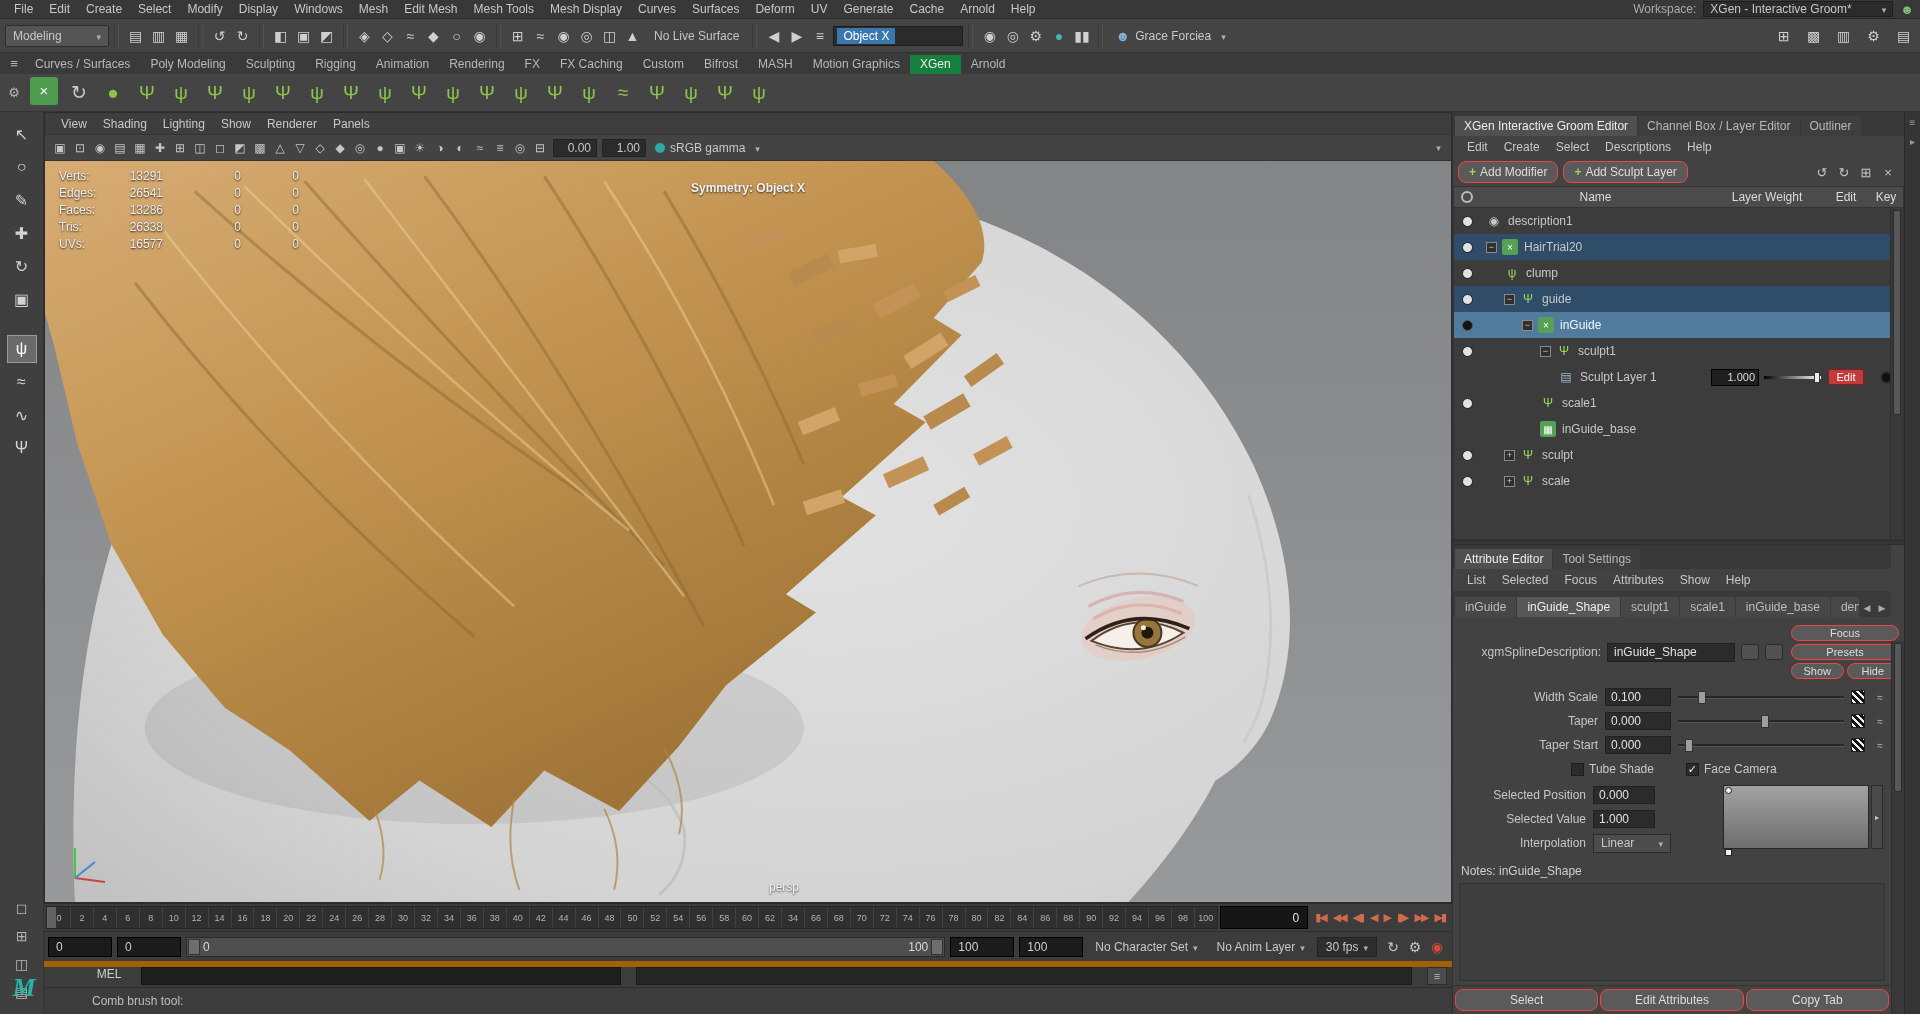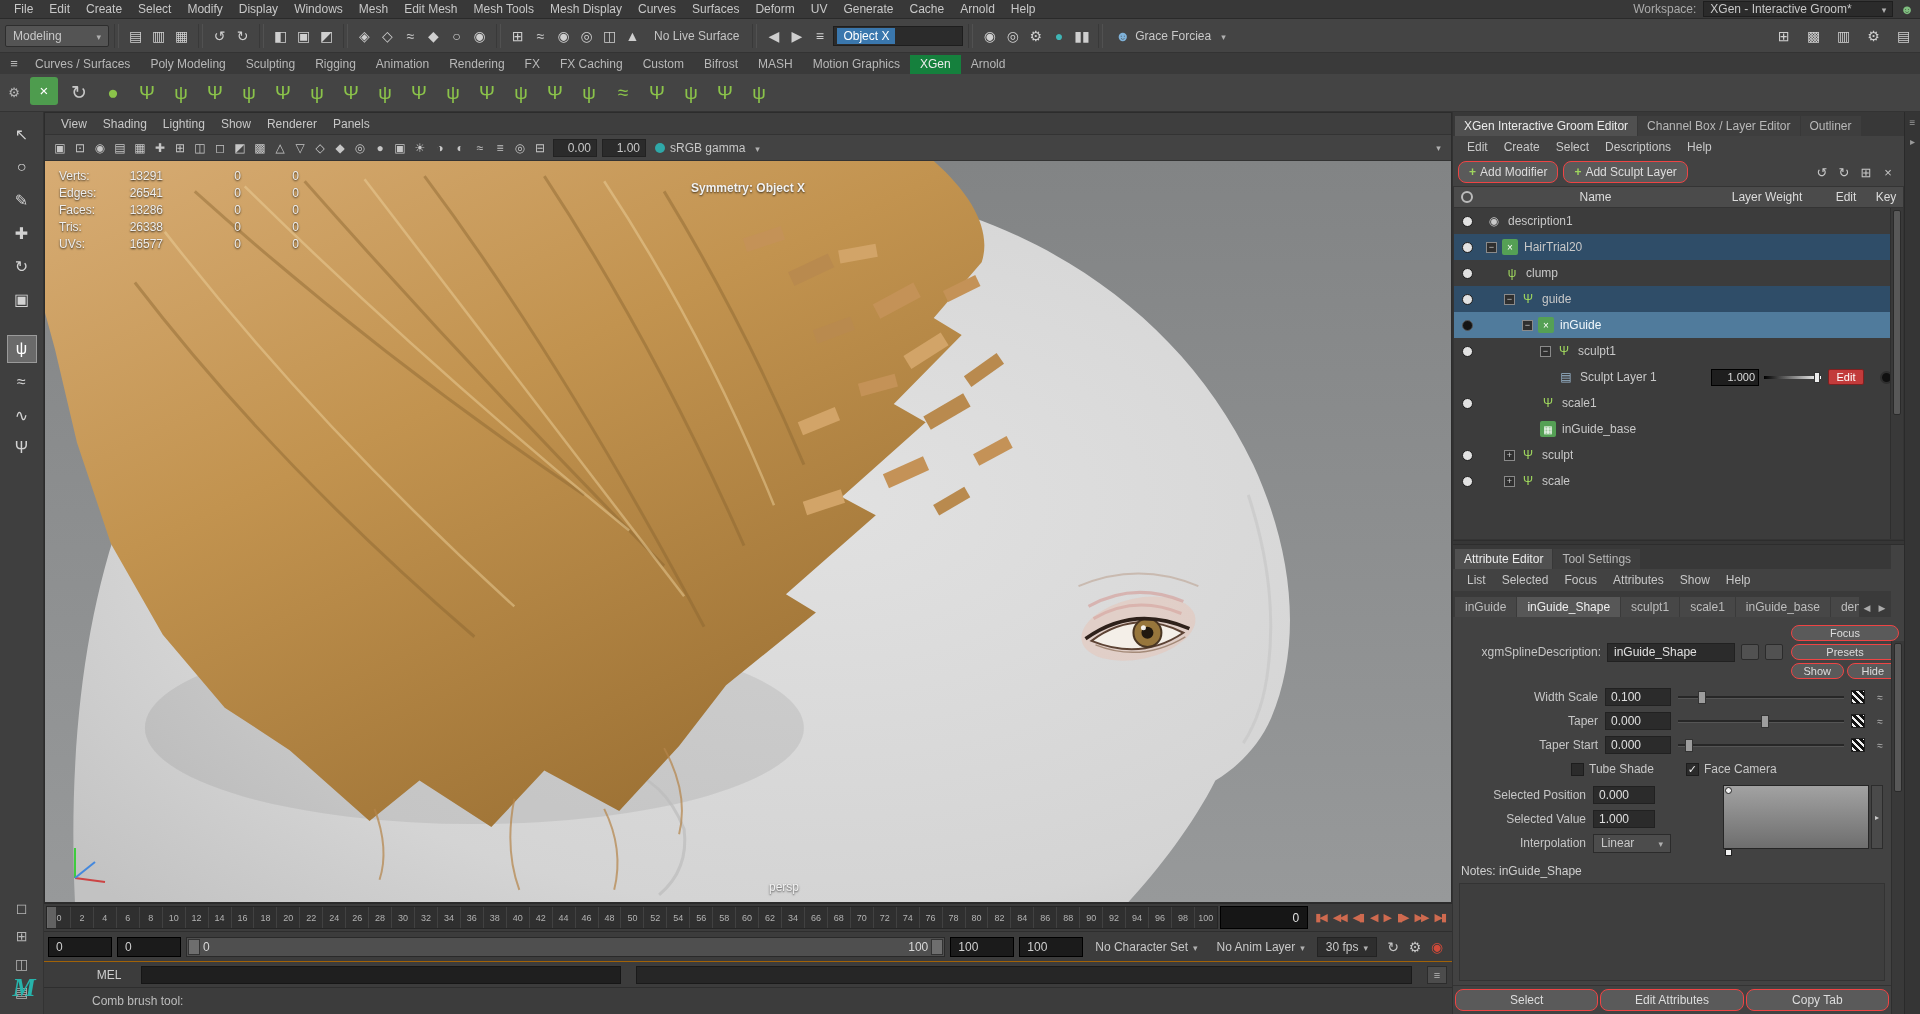--- a/index.html
+++ b/index.html
@@ -86,21 +86,21 @@
   .rb-field { width:64px; height:20px; background:#1b1b1b; border:1px solid #000; display:flex; align-items:center; padding:0 7px; color:#cfcfcf; }
   .rb-bar { flex:1; height:20px; background:#4f4f4f; border:1px solid #2a2a2a; position:relative; display:flex; align-items:center; justify-content:space-between; padding:0 16px; color:#d8d8d8; }
   .rb-bar::before, .rb-bar::after { content:""; position:absolute; top:1px; bottom:1px; width:10px; background:#6e6e6e; border:1px solid #333; }
   .rb-bar::before { left:1px; } .rb-bar::after { right:1px; }
   .rb-select { display:flex; align-items:center; padding:0 7px; white-space:nowrap; }
   .fps-select { background:#2e2e2e; border:1px solid #232323; height:20px; display:flex; align-items:center; padding:0 8px; }
   .rb-icon { width:22px; height:22px; display:flex; align-items:center; justify-content:center; font-size:14px; color:#c6c6c6; }
   .rb-icon[data-name="auto-key-icon"] { color:#d04a3a; }
 
   
-  .cmdline { height:26px; background:#3c3c3c; border-top:1px solid #a16207; display:flex; align-items:center; gap:15px; padding:0 5px 0 48px; flex:0 0 auto; }
+  .cmdline { height:26px; background:#3c3c3c; border-top:6px solid #a16207; display:flex; align-items:flex-start; gap:15px; padding:0 5px 0 48px; flex:0 0 auto; }
   .mel-label { width:34px; text-align:center; color:#cfcfcf; }
   .cmd-input { width:480px; height:18px; background:#1f1f1f; border:1px solid #161616; }
   .cmd-feedback { flex:1; height:18px; background:#262626; border:1px solid #1a1a1a; }
   .cmd-icon { width:20px; height:18px; background:#4c4c4c; border:1px solid #2c2c2c; color:#bbb; font-size:11px; display:flex; align-items:center; justify-content:center; }
   .helpline { height:27px; background:#3c3c3c; border-top:1px solid #2e2e2e; display:flex; align-items:center; padding:0 8px 0 48px; color:#bdbdbd; flex:0 0 auto; }
   .maya-logo { position:absolute; left:7px; bottom:6px; width:34px; height:40px; display:flex; align-items:center; justify-content:center; font:italic bold 26px "Liberation Serif", serif; color:#27b3ab; }
 
   
   .rightpanel { width:452px; background:#424242; border-left:1px solid #313131; display:flex; flex-direction:column; flex:0 0 auto; min-height:0; }
   .rp-tabs { height:24px; background:#383838; display:flex; align-items:flex-end; gap:1px; padding:0 2px; flex:0 0 auto; }

